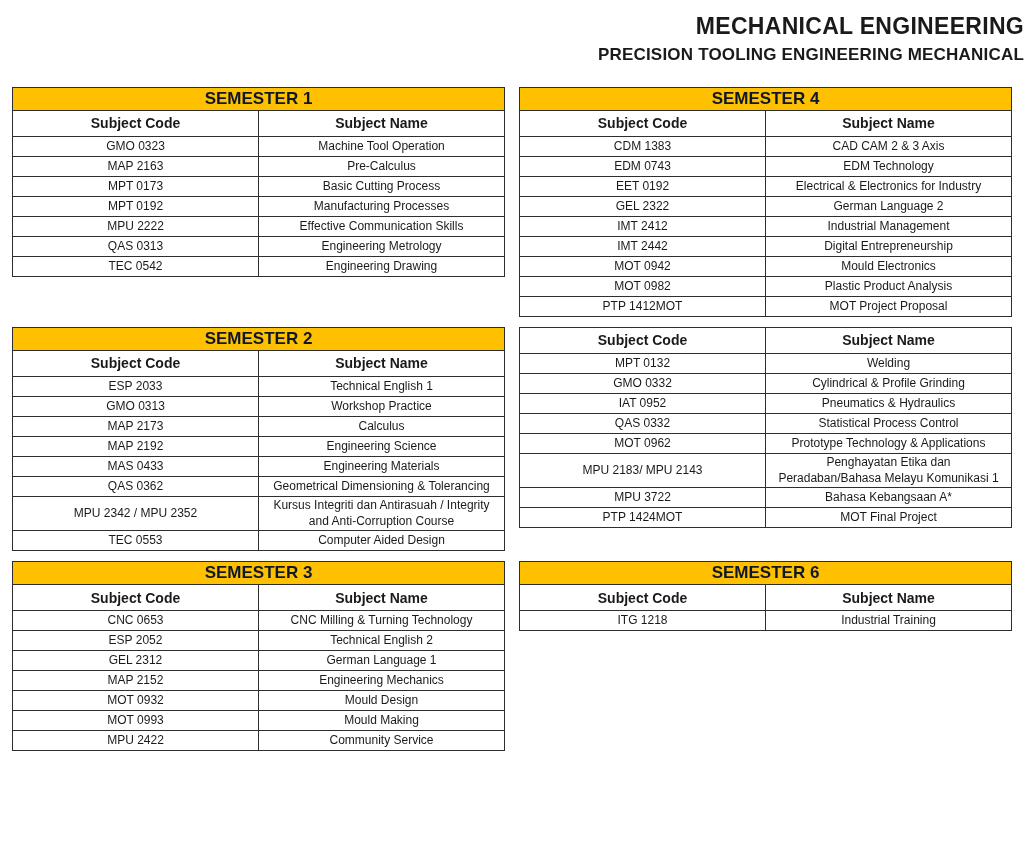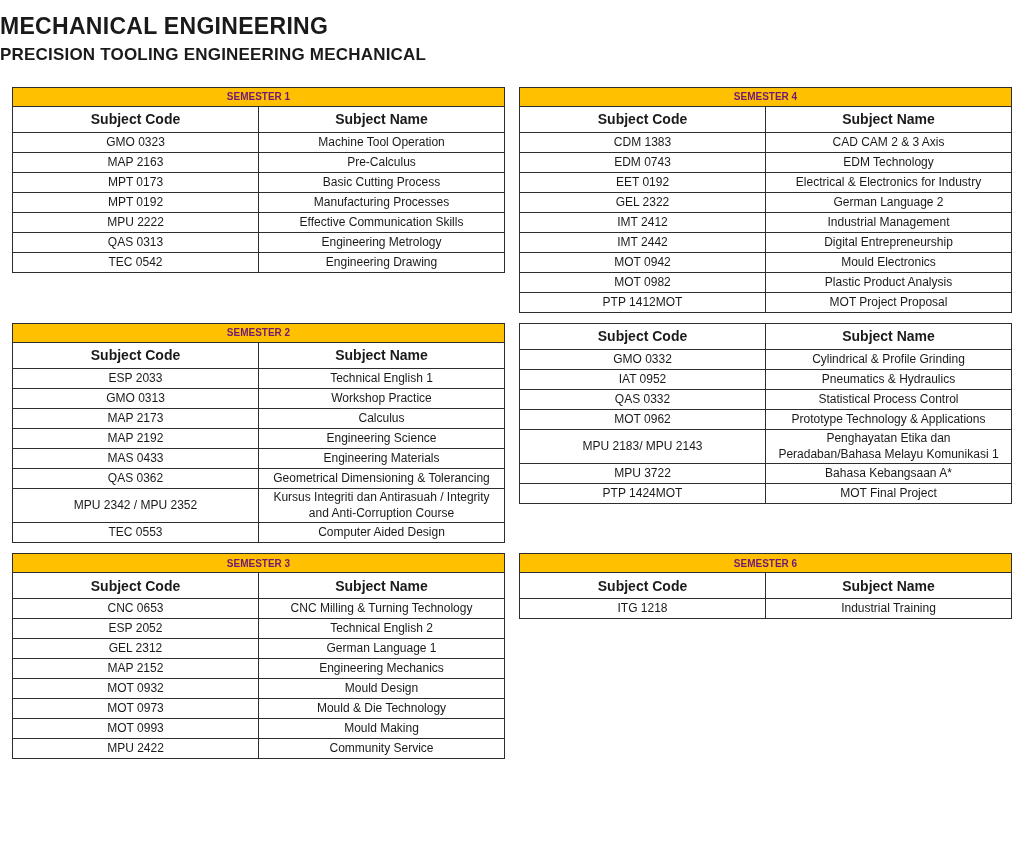--- a/index.html
+++ b/index.html
@@ -9,21 +9,21 @@
   }
   *{box-sizing:border-box;}
   html,body{margin:0;padding:0;}
   body{
     width:1024px;height:855px;
     background:#ffffff;
     color:var(--text);
     font-family:"Liberation Sans",sans-serif;
     overflow:hidden;
   }
-  header{ text-align:left; padding-top:13px; }
+  header{ text-align:right; padding-top:13px; }
   h1{
     margin:0; font-size:23px; font-weight:bold;
     letter-spacing:0.3px; line-height:1.2;
   }
   h2{
     margin:4px 0 0; font-size:17px; font-weight:bold;
     letter-spacing:0.2px; line-height:1.2;
   }
   #grid{
     display:grid;
@@ -41,23 +41,23 @@
     table-layout:fixed;
   }
   th,td{
     border:1px solid var(--border);
     text-align:center;
     vertical-align:middle;
   }
   th.sem{
     background:var(--gold);
     height:19px;
-    font-size:10px;
+    font-size:17px;
     font-weight:bold;
-    color:#701a75;
+    color:#0f172a;
   }
   tr.cols th{
     height:26px;
     font-size:14px;
     font-weight:bold;
     background:#fff;
   }
   td{
     height:20px;
     font-size:12px;
@@ -186,24 +186,20 @@
         </tr>
         <tr>
           <td>MAP 2152</td>
           <td>Engineering Mechanics</td>
         </tr>
         <tr>
           <td>MOT 0932</td>
           <td>Mould Design</td>
         </tr>
         <tr>
-          <td>MOT 0973</td>
-          <td>Mould &amp; Die Technology</td>
-        </tr>
-        <tr>
           <td>MOT 0993</td>
           <td>Mould Making</td>
         </tr>
         <tr>
           <td>MPU 2422</td>
           <td>Community Service</td>
         </tr>
       </tbody>
     </table>
     <table>
@@ -256,20 +252,24 @@
       </tbody>
     </table>
     <table>
       <thead>
         <tr class="cols">
           <th>Subject Code</th>
           <th>Subject Name</th>
         </tr>
       </thead>
       <tbody>
+        <tr>
+          <td>MPT 0132</td>
+          <td>Welding</td>
+        </tr>
         <tr>
           <td>GMO 0332</td>
           <td>Cylindrical &amp; Profile Grinding</td>
         </tr>
         <tr>
           <td>IAT 0952</td>
           <td>Pneumatics &amp; Hydraulics</td>
         </tr>
         <tr>
           <td>QAS 0332</td>

